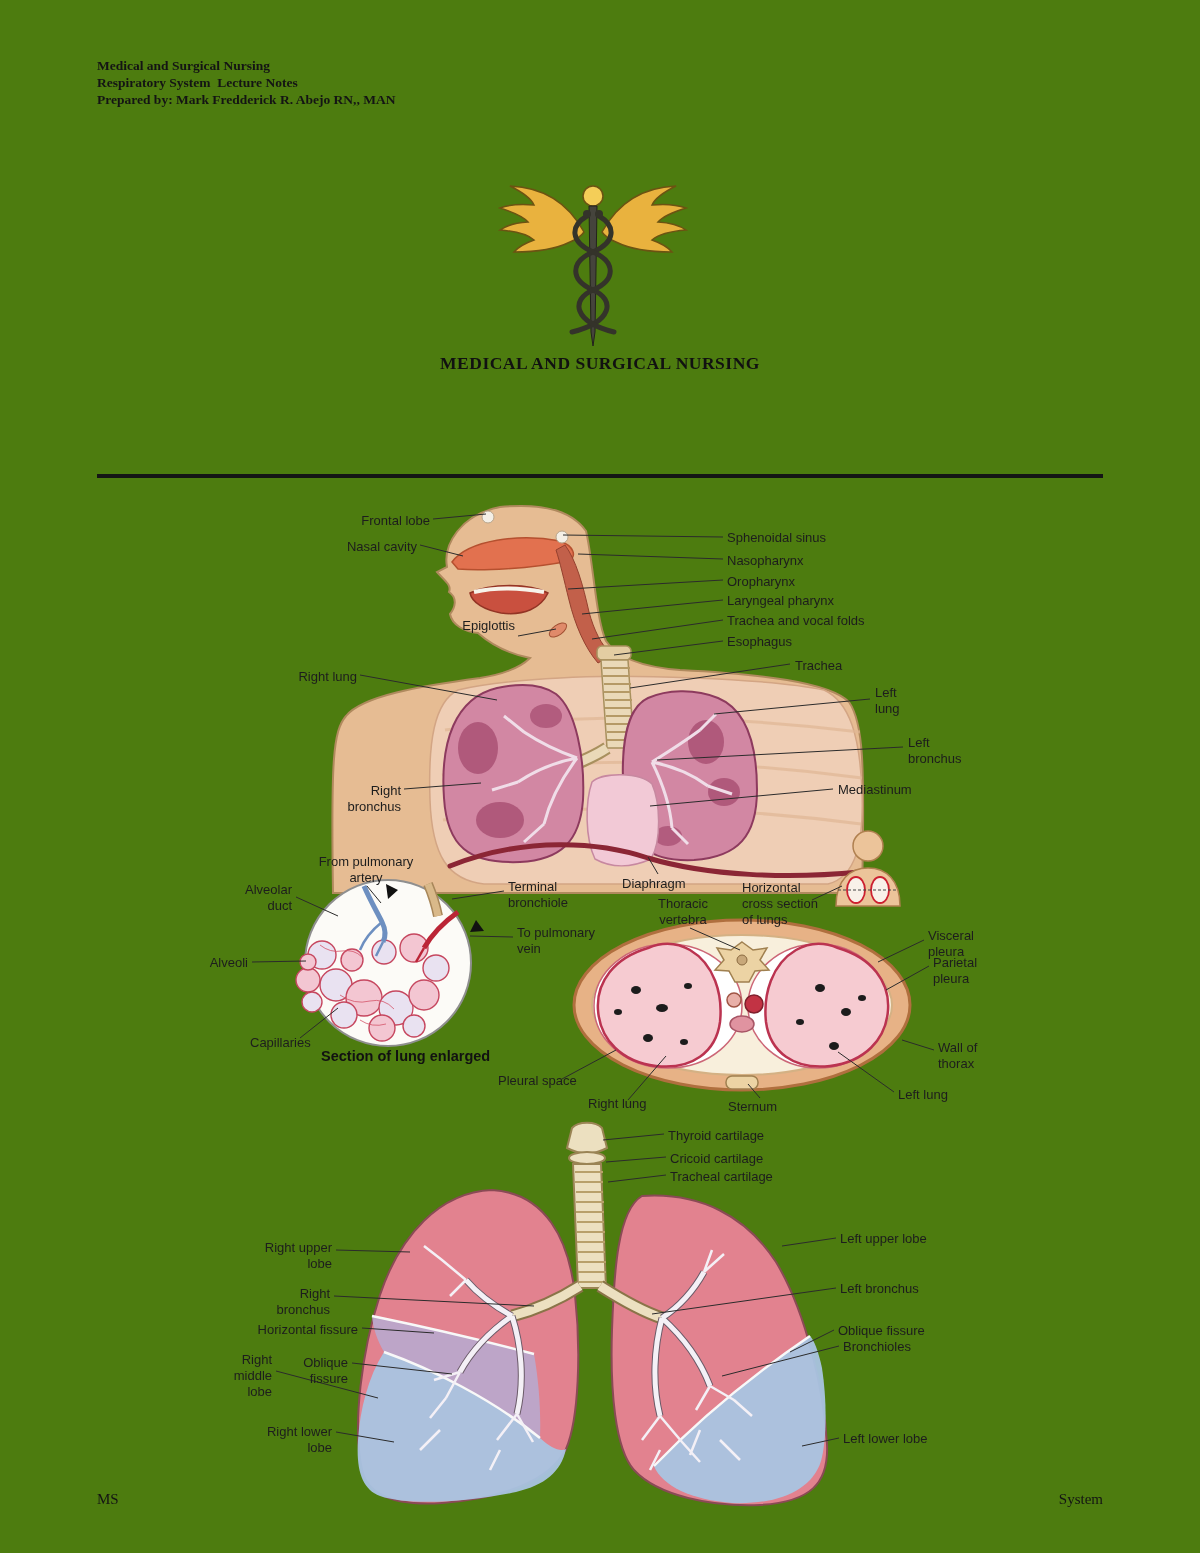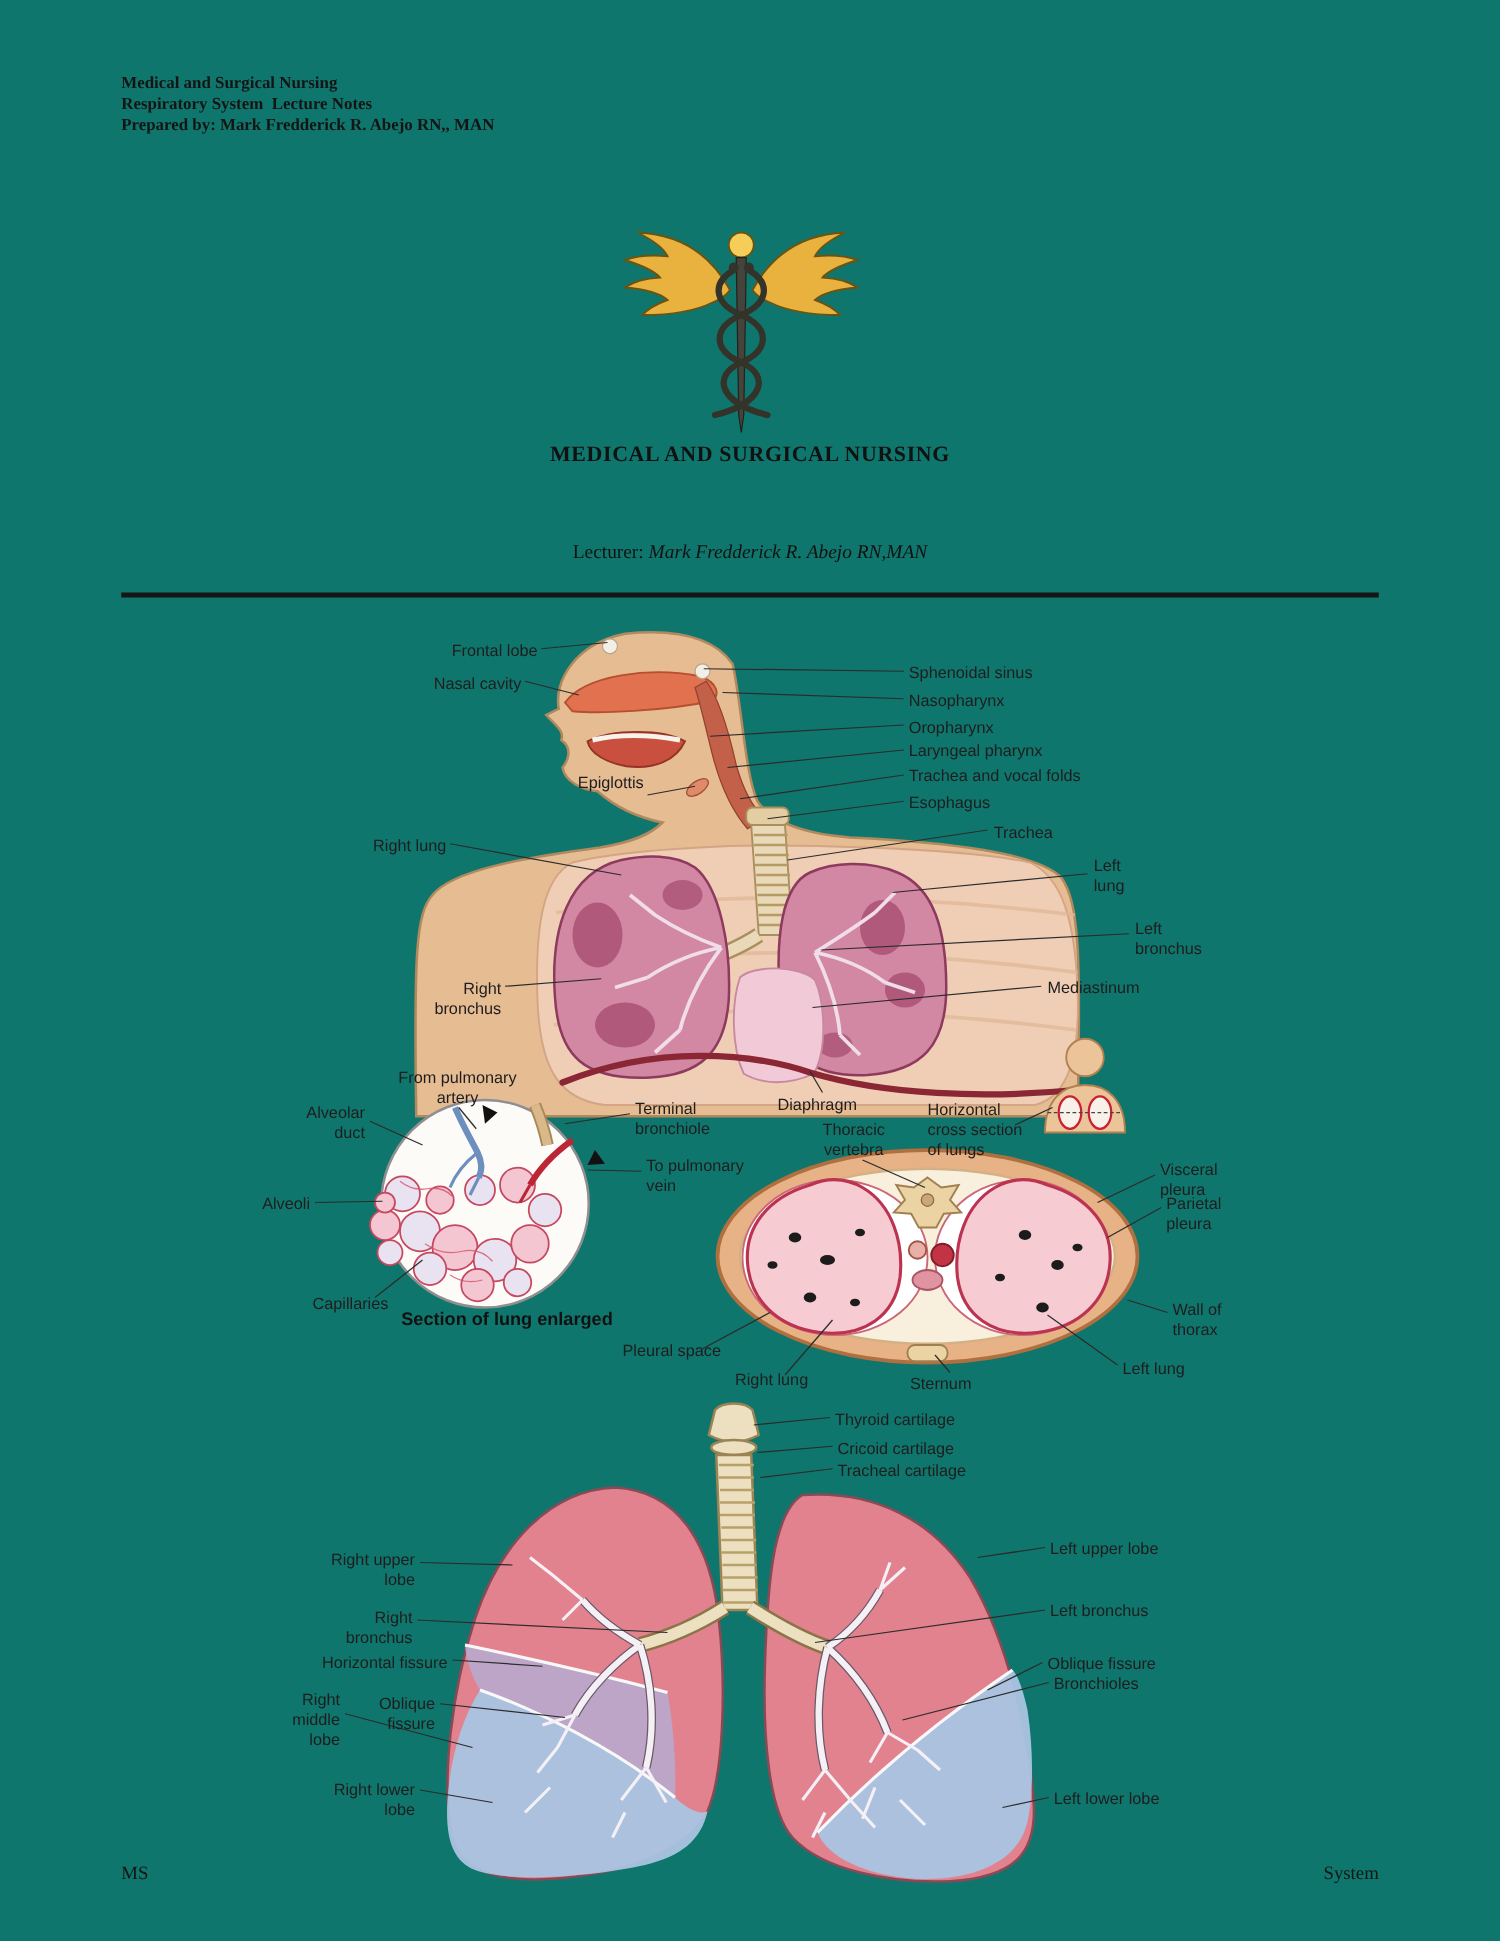--- a/index.html
+++ b/index.html
@@ -1,16 +1,16 @@
 <!DOCTYPE html>
 <html><head>
 <meta charset="utf-8">
 <style>
   html,body{margin:0;padding:0;background:#9a9a9a;}
-  .page{position:relative;width:1200px;height:1553px;margin:0 auto;background:#0f766e;
+  .page{position:relative;width:1200px;height:1553px;margin:0 auto;background:#4d7c0f;
         font-family:"Liberation Sans",sans-serif;color:#1a1a1a;overflow:hidden;}
   svg.art{position:absolute;left:0;top:0;}
   .hdr{position:absolute;left:97px;font:bold 13.5px/17px "Liberation Serif",serif;color:#141414;white-space:pre;}
   .doc-title{position:absolute;left:0;right:0;text-align:center;
              font:bold 17.5px "Liberation Serif",serif;letter-spacing:.5px;color:#111;}
   .doc-sub{position:absolute;left:0;right:0;text-align:center;
            font:italic 700 15.5px "Liberation Serif",serif;color:#111;}
   .doc-lect{position:absolute;left:0;right:0;text-align:center;
             font:15.5px "Liberation Serif",serif;color:#111;}
   .doc-lect .name{font-style:italic;}
@@ -230,21 +230,20 @@
       <line class="ld" x1="839" y1="1346" x2="722" y2="1376"></line>
       <line class="ld" x1="839" y1="1438" x2="802" y2="1446"></line>
     </g>
   </svg>
 
   <div class="hdr" style="top:57px">Medical and Surgical Nursing</div>
   <div class="hdr" style="top:74px">Respiratory System  Lecture Notes</div>
   <div class="hdr" style="top:91px">Prepared by: Mark Fredderick R. Abejo RN,, MAN</div>
 
   <div class="doc-title" style="top:353px">MEDICAL AND SURGICAL NURSING</div>
-  <div class="doc-lect" style="top:433px"><span>Lecturer:</span> <span class="name">Mark Fredderick R. Abejo RN,MAN</span></div>
 
   <div class="rule"></div>
 
   <div class="lbl ra" style="right:770px;top:513px">Frontal lobe</div>
   <div class="lbl ra" style="right:783px;top:539px">Nasal cavity</div>
   <div class="lbl ra" style="right:685px;top:618px">Epiglottis</div>
   <div class="lbl ra" style="right:843px;top:669px">Right lung</div>
   <div class="lbl ra" style="right:799px;top:783px">Right
 bronchus</div>
   <div class="lbl" style="left:727px;top:530px">Sphenoidal sinus</div>

